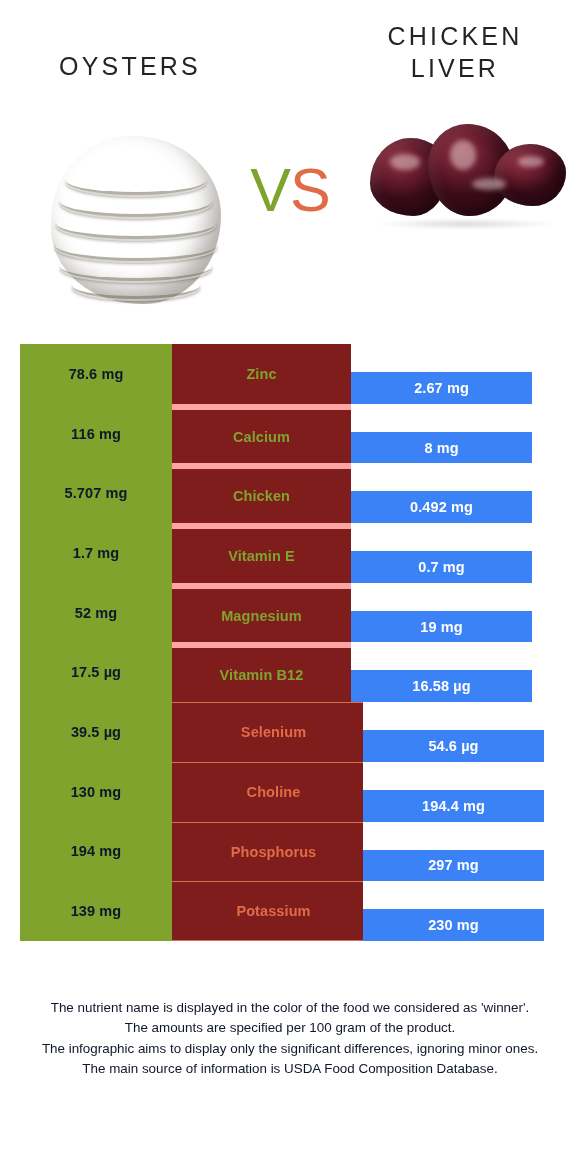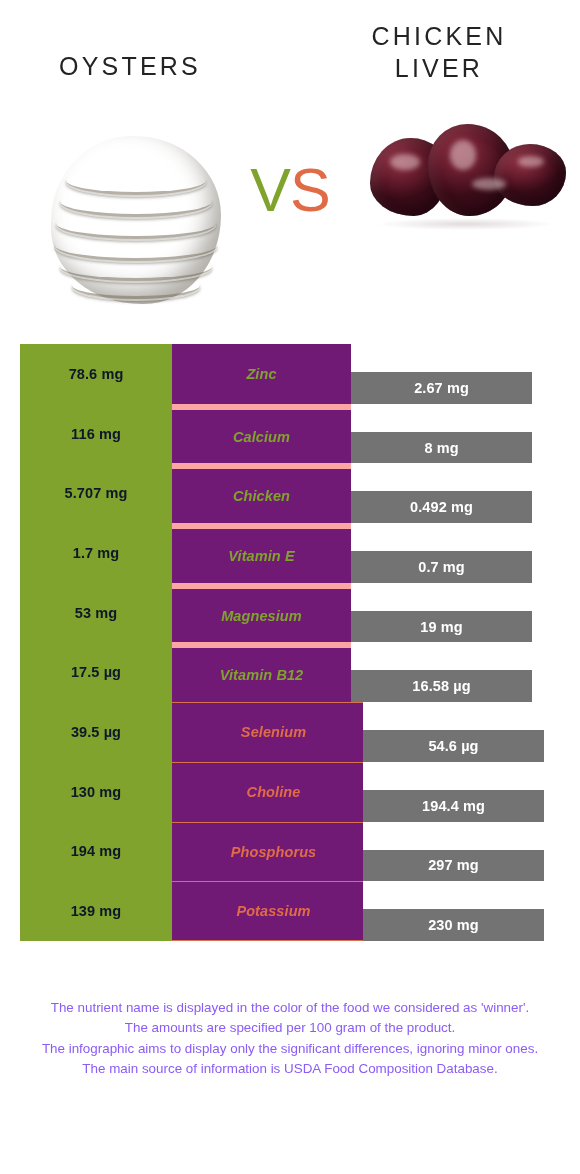--- a/index.html
+++ b/index.html
@@ -27,21 +27,21 @@
     text-align: center;
     font-weight: 300;
     font-size: 25px;
     letter-spacing: 3.2px;
     color: #232323;
     line-height: 1.28;
     text-transform: uppercase;
     font-family: "Liberation Sans", sans-serif;
   }
   .title-left  { left: 10px;  top: 50px;  width: 240px; }
-  .title-right { left: 324px; top: 20px;  width: 230px; }
+  .title-right { left: 340px; top: 20px;  width: 230px; }
 
   .vs {
     position: absolute;
     left: 225px;
     top: 160px;
     width: 130px;
     text-align: center;
     font-size: 61px;
     font-weight: 400;
     letter-spacing: -1px;
@@ -134,28 +134,27 @@
     font-weight: 600;
     letter-spacing: .1px;
   }
   .cell-left {
     width: 152px;
     background: #7FA32C;
     color: #0f172a;
   }
   .cell-mid {
     width: 179px;
-    background: #701a75;
+    background: #7f1d1d;
     font-size: 14.5px;
     font-weight: 700;
-    font-style: italic;
   }
   .cell-right {
     width: 181px;
-    background: #737373;
+    background: #3b82f6;
     color: #ffffff;
     margin-top: 28px;
   }
   .cell-mid.win-green  { color: #7FA32C; }
   .cell-mid.win-orange { color: #E06B47; padding-left: 12px; }
 
   
   .row + .row .cell-mid { border-top: 1px solid transparent; }
   .row .cell-mid.sep-green  { border-top: 6px solid #fca5a5; }
   .row .cell-mid.sep-orange { border-top: 1px solid #D9714F; }
@@ -164,21 +163,21 @@
 
   
   .footer {
     position: absolute;
     left: 28px;
     top: 998px;
     width: 524px;
     text-align: center;
     font-size: 13.4px;
     line-height: 1.52;
-    color: #8b5cf6;
+    color: #0f172a;
     font-weight: 400;
   }
   .footer p { margin: 0; }
 </style>
 </head>
 <body>
 
 <div class="header">
 
   <div class="food-title title-left">Oysters</div>
@@ -230,21 +229,21 @@
       <div class="cell cell-left">5.707 mg</div>
       <div class="cell cell-mid win-green sep-green">Chicken</div>
       <div class="cell cell-right">0.492 mg</div>
     </div>
     <div class="row">
       <div class="cell cell-left">1.7 mg</div>
       <div class="cell cell-mid win-green sep-green">Vitamin E</div>
       <div class="cell cell-right">0.7 mg</div>
     </div>
     <div class="row">
-      <div class="cell cell-left">53 mg</div>
+      <div class="cell cell-left">52 mg</div>
       <div class="cell cell-mid win-green sep-green">Magnesium</div>
       <div class="cell cell-right">19 mg</div>
     </div>
     <div class="row">
       <div class="cell cell-left">17.5 µg</div>
       <div class="cell cell-mid win-green sep-green">Vitamin B12</div>
       <div class="cell cell-right">16.58 µg</div>
     </div>
     <div class="row">
       <div class="cell cell-left">39.5 µg</div>

